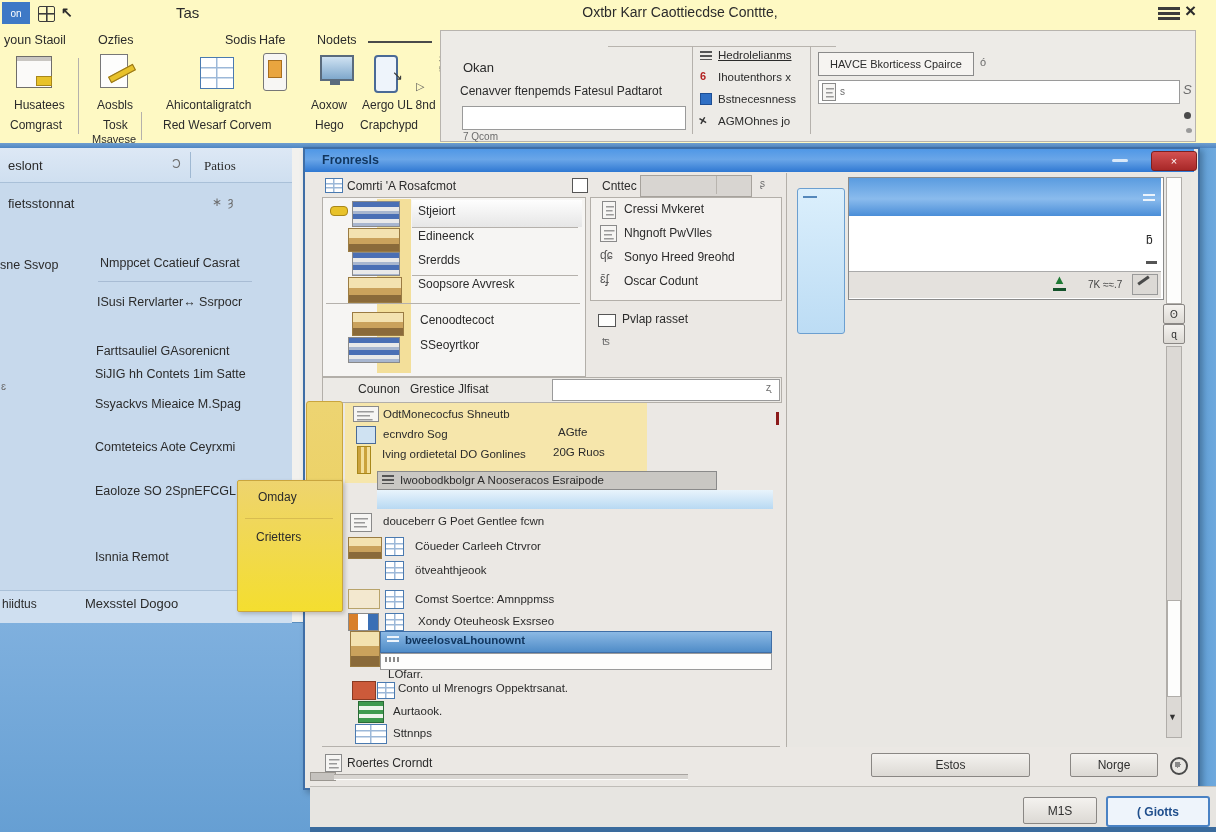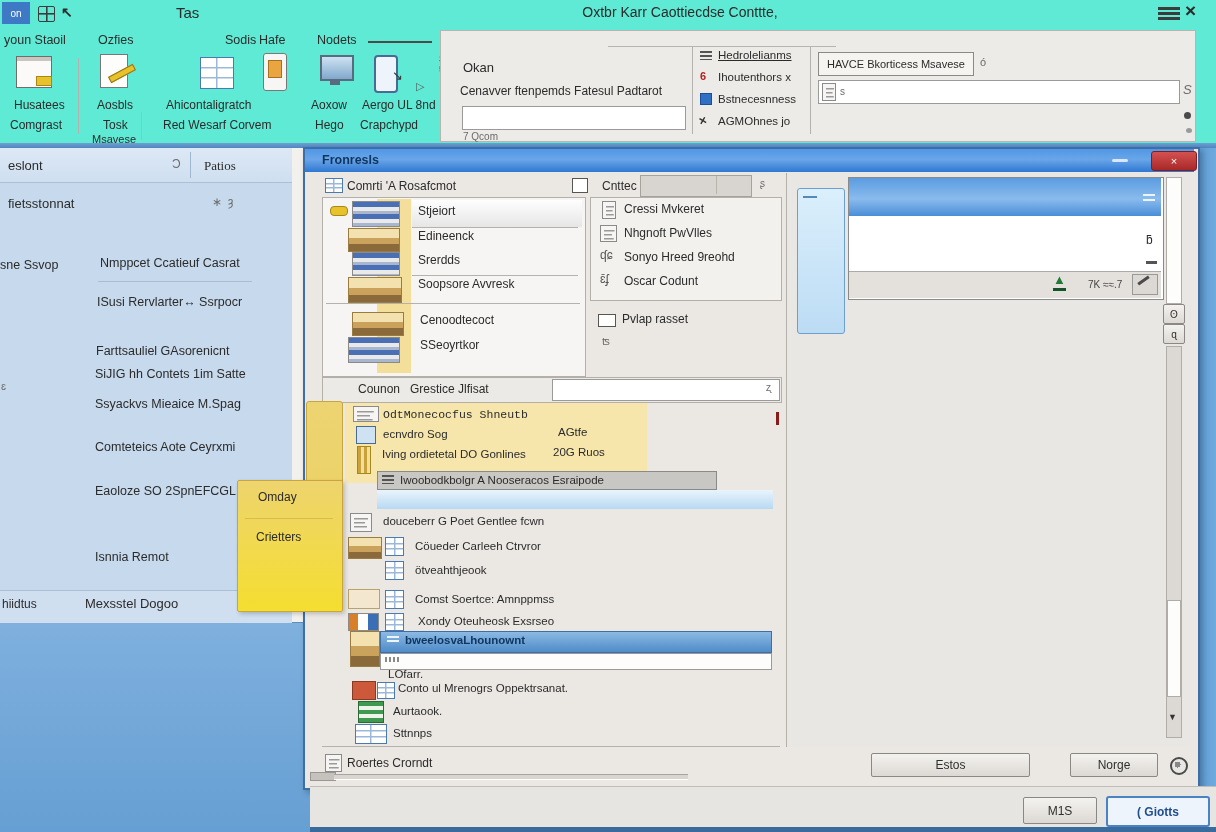--- a/index.html
+++ b/index.html
@@ -1,16 +1,16 @@
 <!DOCTYPE html>
 <html><head>
 <meta charset="utf-8">
 <style>
   html,body{margin:0;padding:0;background:#555;}
-  #screen{position:relative;width:1216px;height:832px;background:#5eead4;overflow:hidden;
+  #screen{position:relative;width:1216px;height:832px;background:#fef9c3;overflow:hidden;
           font-family:"Liberation Sans",sans-serif;}
   .abs{position:absolute;}
   .t{font-family:"Liberation Sans",sans-serif;color:#2b2b2b;white-space:nowrap;}
   .s10{font-size:10px;} .s11{font-size:11px;} .s115{font-size:11.5px;} .s12{font-size:12px;}
   .s125{font-size:12.5px;} .s13{font-size:13px;} .s14{font-size:14px;} .s15{font-size:15px;}
   .gray{color:#6b6b6b;} .navy{color:#10355e;}
   .vline{width:1px;background:#b5b1ac;}
   .hline{height:1px;background:#b5b1ac;}
 
   
@@ -113,21 +113,21 @@
   <div class="abs t" style="left:700px;top:70px;font-size:11px;font-weight:bold;color:#b22222;">6</div>
   <div class="abs t s115" style="left:718px;top:71px;text-align:right;">Ihoutenthors x</div>
   <div class="abs" style="left:700px;top:93px;width:10px;height:10px;background:#2f6fc4;border:1px solid #1d4e94;"></div>
   <div class="abs t s115" style="left:718px;top:93px;">Bstnecesnness</div>
   <div class="abs t" style="left:699px;top:113px;font-size:13px;font-weight:bold;color:#333;transform:rotate(-15deg);">×</div>
   <div class="abs t s115" style="left:718px;top:115px;">AGMOhnes jo</div>
 
   <div class="abs vline" style="left:810px;top:46px;height:88px;"></div>
 
   <div class="abs" style="left:818px;top:52px;width:154px;height:22px;border:1px solid #8a8a8a;background:#f6f4f1;display:flex;align-items:center;justify-content:center;">
-      <span class="t s11">HAVCE Bkorticess Msavese</span>
+      <span class="t s11">HAVCE Bkorticess Cpairce</span>
     </div>
   <div class="abs t s11 gray" style="left:980px;top:56px;">ó</div>
   <div class="abs inputbox" style="left:818px;top:80px;width:360px;height:22px;"></div>
   <div class="abs pagelines" style="left:822px;top:83px;width:12px;height:16px;"></div>
   <div class="abs t s10 gray" style="left:840px;top:86px;">s</div>
   <div class="abs t s13 gray" style="left:1183px;top:82px;font-style:italic;">S</div>
   <div class="abs" style="left:1184px;top:112px;width:7px;height:7px;border-radius:50%;background:#4a4a4a;"></div>
   <div class="abs" style="left:1186px;top:128px;width:6px;height:5px;border-radius:50%;background:#9a9a9a;"></div>
 
   <div class="abs" style="left:0;top:143px;width:1216px;height:5px;background:linear-gradient(180deg,#6f9fd0,#4f86c2);"></div>
@@ -208,21 +208,21 @@
   <div class="abs t s11 gray" style="left:602px;top:335px;">ʦ</div>
 
   <div class="abs" style="left:322px;top:377px;width:458px;height:24px;background:#eceae6;border:1px solid #b3afa9;"></div>
   <div class="abs t s12" style="left:358px;top:382px;">Counon</div>
   <div class="abs t s12" style="left:410px;top:382px;">Grestice Jlfisat</div>
   <div class="abs inputbox" style="left:552px;top:379px;width:226px;height:20px;"></div>
   <div class="abs t s10 gray" style="left:766px;top:382px;">ʐ</div>
 
   <div class="abs" style="left:345px;top:403px;width:302px;height:80px;background:#f6e6ab;"></div>
   <div class="abs pagelines" style="left:353px;top:406px;width:24px;height:14px;"></div>
-  <div class="abs t s115" style="left:383px;top:408px;font-family:Liberation Mono, monospace;">OdtMonecocfus Shneutb</div>
+  <div class="abs t s115" style="left:383px;top:408px;">OdtMonecocfus Shneutb</div>
   <div class="abs" style="left:356px;top:426px;width:18px;height:16px;border:1.5px solid #4a6a96;background:#cfe2f2;"></div>
   <div class="abs t s115" style="left:383px;top:428px;">ecnvdro Sog</div>
   <div class="abs t s115" style="left:558px;top:426px;">AGtfe</div>
   <div class="abs" style="left:357px;top:446px;width:12px;height:26px;background:repeating-linear-gradient(90deg,#caa23c 0 3px,#f3df9a 3px 6px);border:1px solid #a8871a;"></div>
   <div class="abs t s115" style="left:382px;top:448px;">Iving ordietetal DO Gonlines</div>
   <div class="abs t s115" style="left:553px;top:446px;">20G Ruos</div>
   <div class="abs" style="left:776px;top:412px;width:3px;height:13px;background:#8b1a1a;"></div>
 
   <div class="abs" style="left:377px;top:471px;width:338px;height:17px;background:#c9c7c3;border:1px solid #8a8a8a;"></div>
   <div class="abs bars3" style="left:382px;top:475px;"></div>

